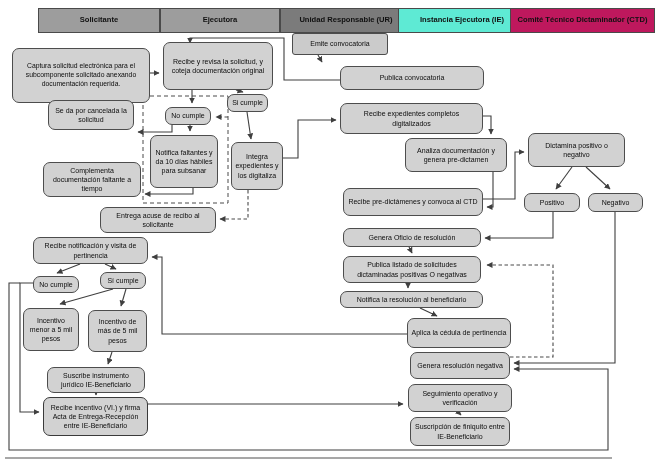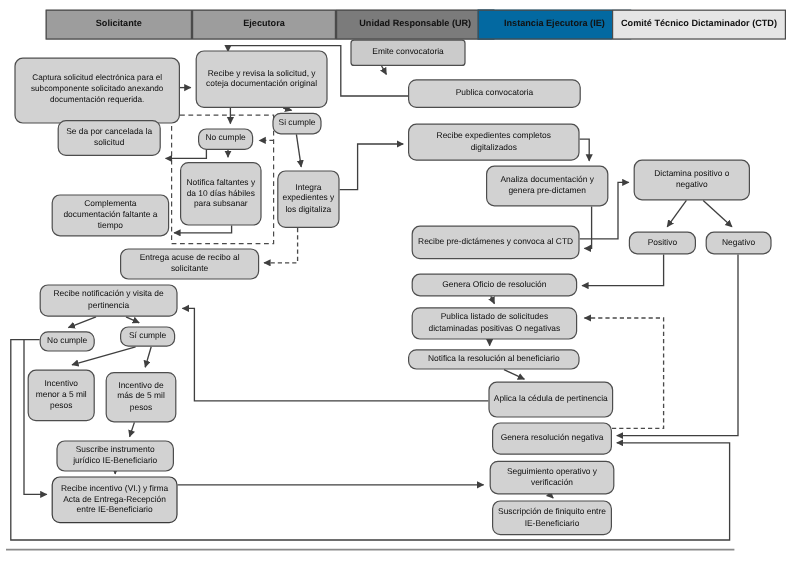--- a/index.html
+++ b/index.html
@@ -31,22 +31,22 @@
   .rule{stroke:#8a8a8a;stroke-width:1.4;fill:none;}
 </style>
 </head>
 <body>
 
 <div id="canvas">
 
   <div class="lane" style="left: 38px; width: 122px; background: rgb(157, 157, 157);">Solicitante</div>
   <div class="lane" style="left: 160px; width: 120px; background: rgb(157, 157, 157);">Ejecutora</div>
   <div class="lane" style="left: 280px; width: 132px; background: rgb(123, 123, 123);">Unidad Responsable (UR)</div>
-  <div class="lane" style="left: 398px; width: 128px; background: #0369a1;">Instancia Ejecutora (IE)</div>
-  <div class="lane" style="left: 510px; width: 145px; background: #e5e5e5;">Comité Técnico Dictaminador (CTD)</div>
+  <div class="lane" style="left: 398px; width: 128px; background: #5eead4;">Instancia Ejecutora (IE)</div>
+  <div class="lane" style="left: 510px; width: 145px; background: #be185d;">Comité Técnico Dictaminador (CTD)</div>
 
   <svg width="657" height="472" viewBox="0 0 657 472">
     <defs>
       <marker id="ah" markerWidth="7" markerHeight="7" refX="5.5" refY="3" orient="auto" markerUnits="userSpaceOnUse">
         <path d="M0,0 L6,3 L0,6 Z" fill="#3f3f3f"></path>
       </marker>
     </defs>
 
     <rect class="groupbox" x="143" y="96" width="85" height="107"></rect>
 

